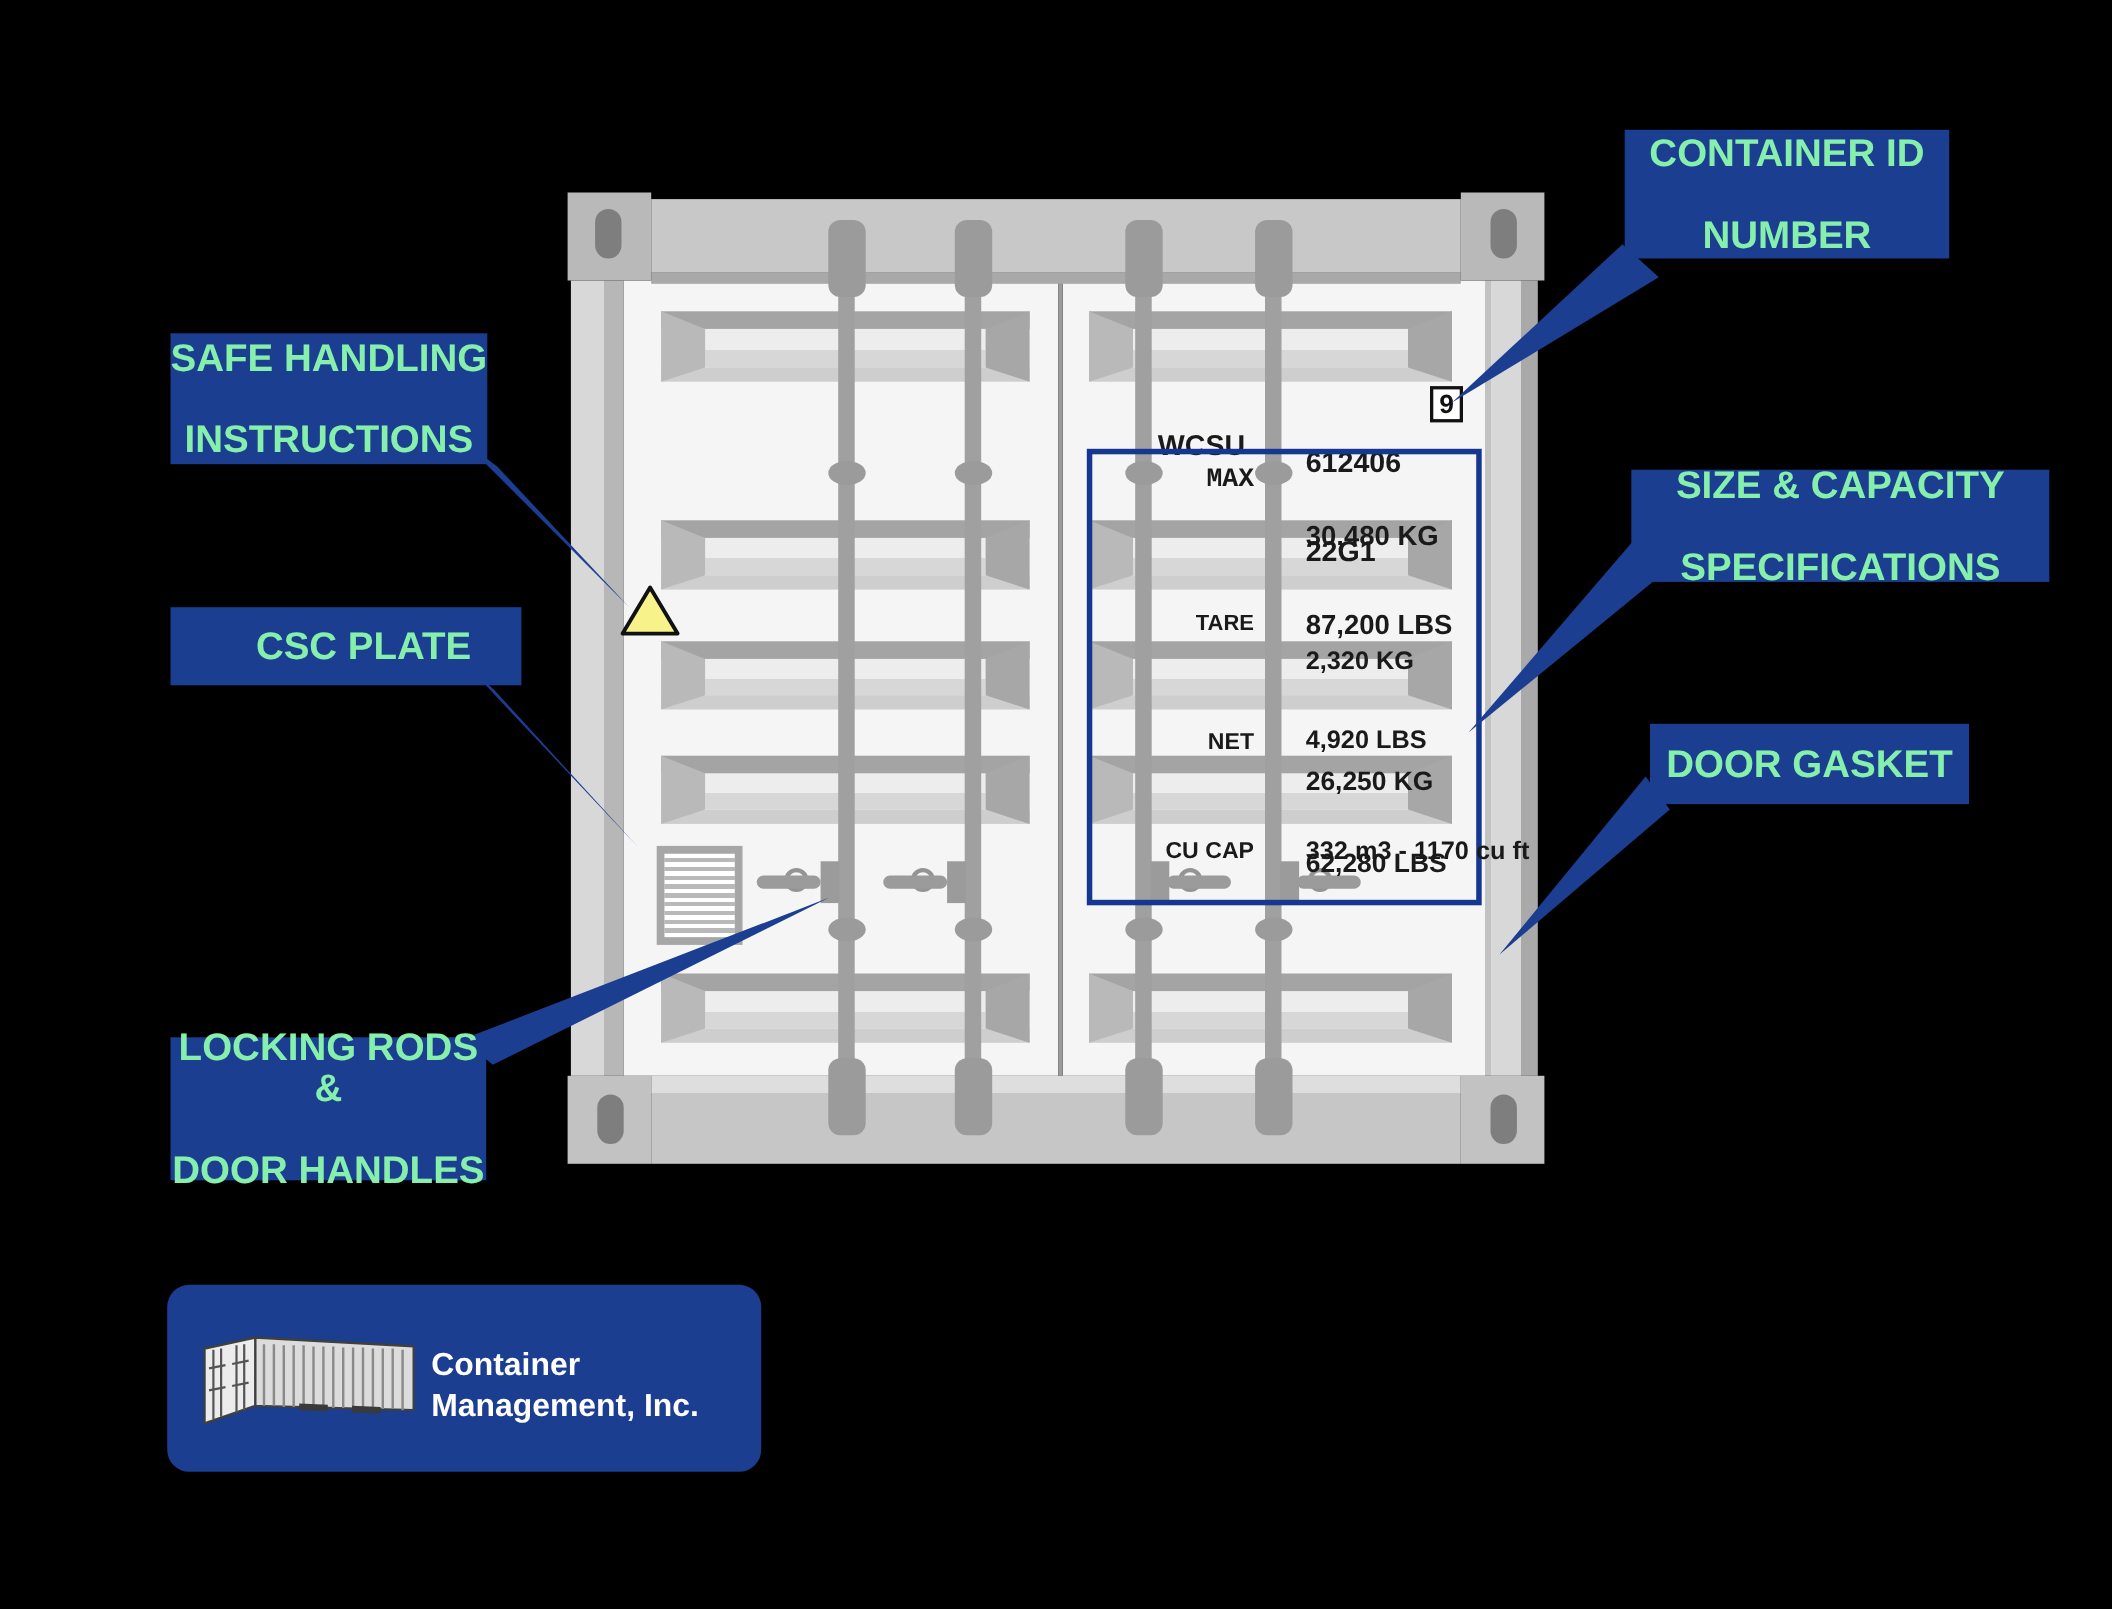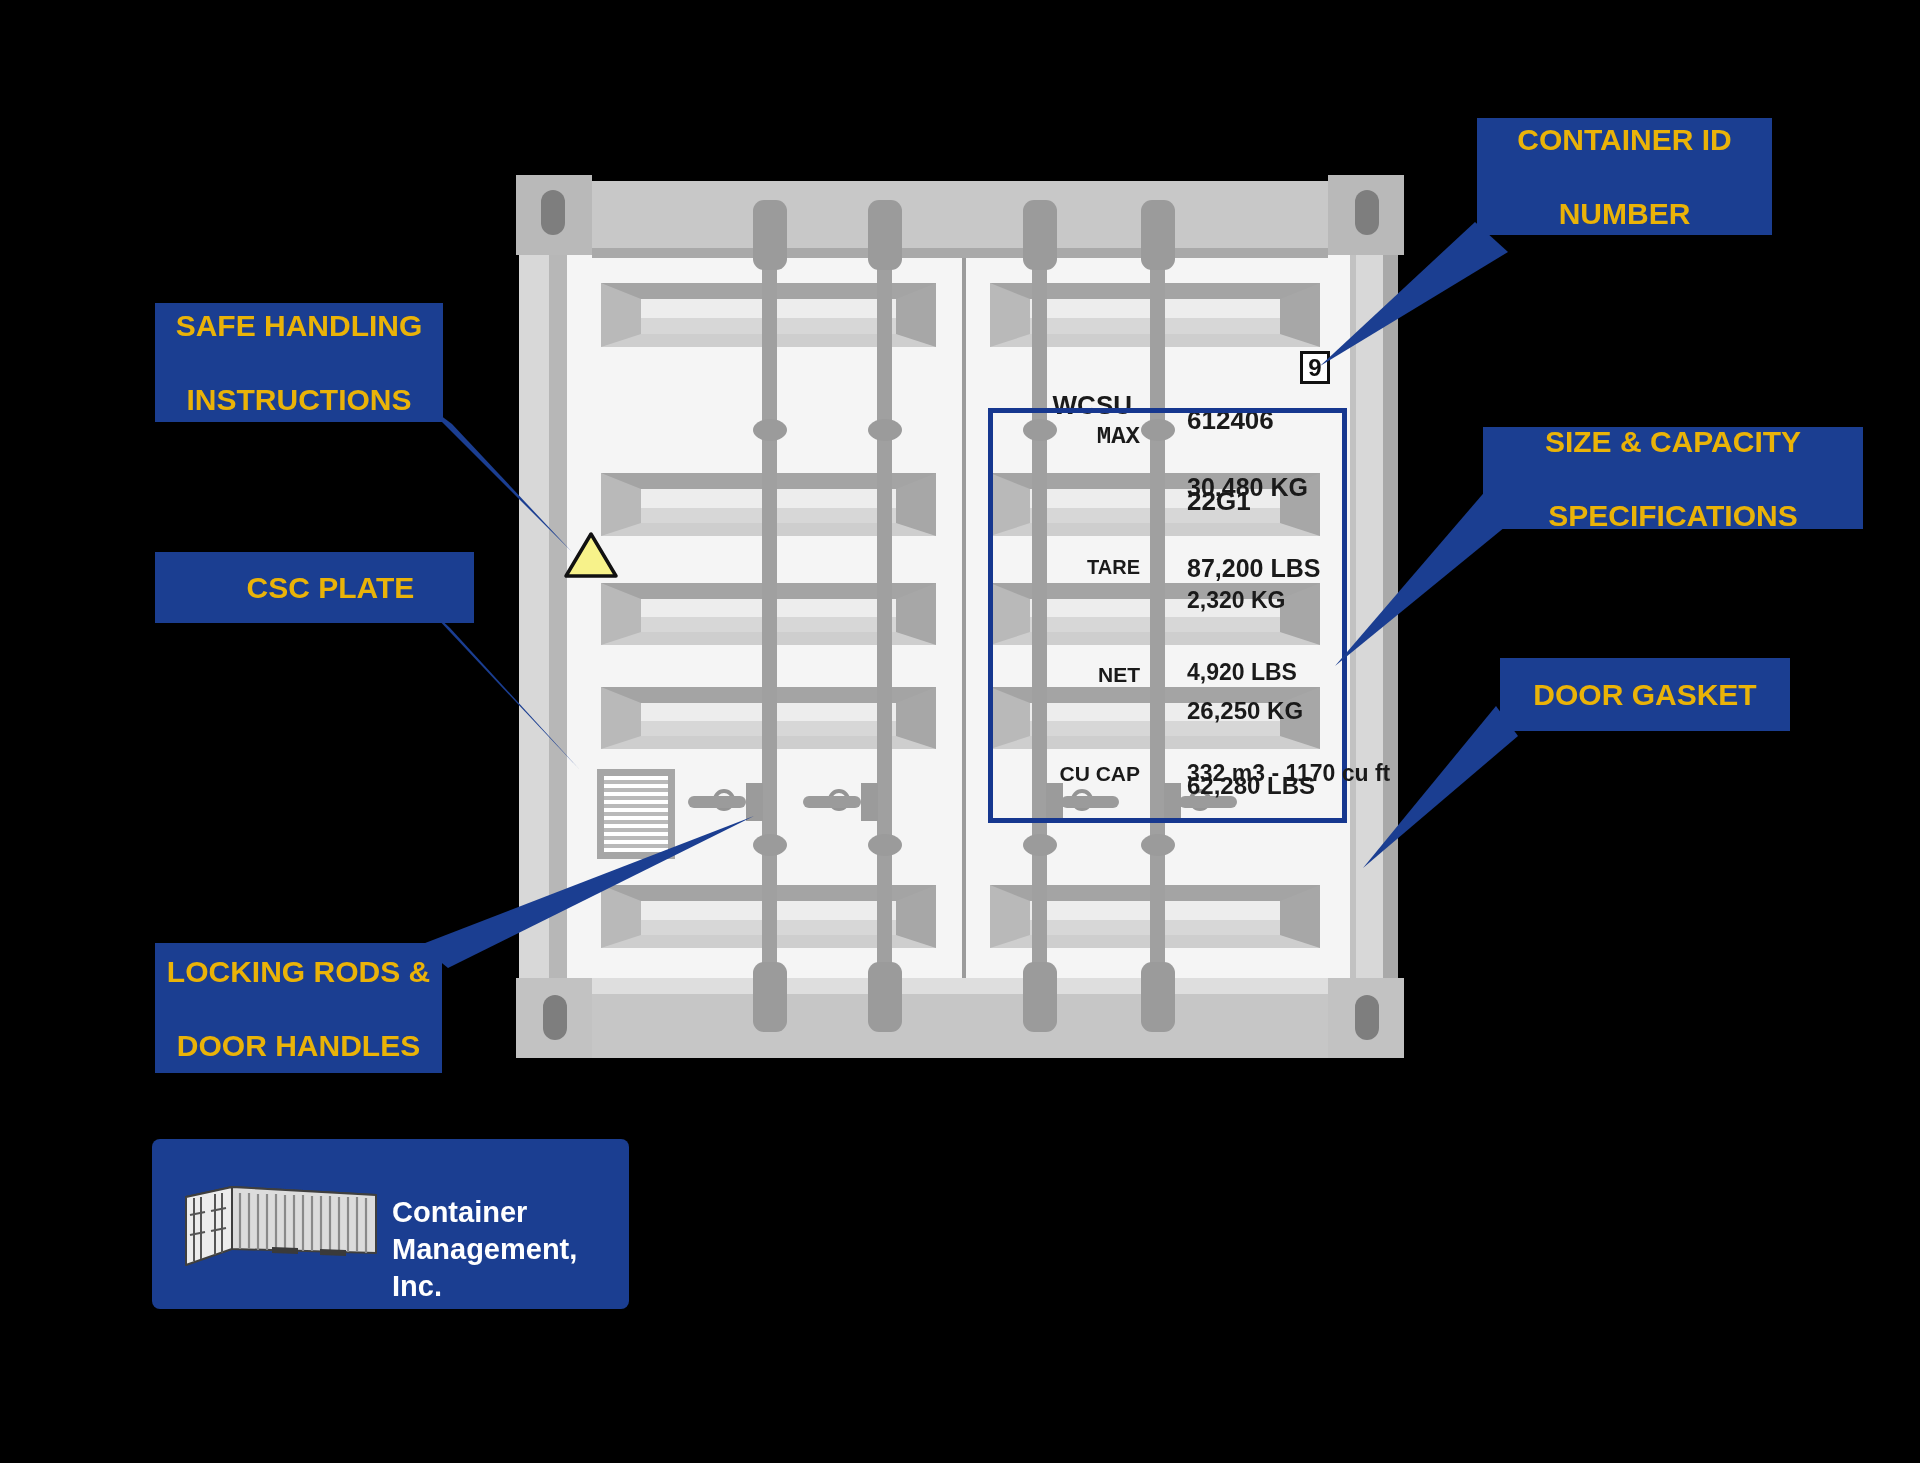--- a/index.html
+++ b/index.html
@@ -36,29 +36,29 @@
        background:repeating-linear-gradient(180deg,#ffffff 0 4px,#b9b9b9 4px 8px);}
   
   .mark{position:absolute;color:#1a1a1a;font-weight:bold;white-space:pre;}
   .mark.rlabel{text-align:right;width:130px;}
   .specbox{position:absolute;left:988px;top:408px;width:359px;height:415px;
            box-sizing:border-box;border:5px solid #16378f;}
   .checkbox{position:absolute;left:1300px;top:351px;width:30px;height:33px;background:#fff;
             border:3px solid #111;box-sizing:border-box;color:#111;font-weight:bold;font-size:24px;
             text-align:center;line-height:28px;}
   
-  .callout{position:absolute;background:#1b3e91;color:#eab308;font-weight:bold;font-size:30px;
+  .callout{position:absolute;background:#1b3e91;color:#86efac;font-weight:bold;font-size:35px;
            line-height:37px;display:flex;align-items:center;justify-content:center;
            text-align:center;white-space:pre-line;}
   
   #overlay{position:absolute;left:0;top:0;width:1920px;height:1463px;pointer-events:none;}
   .leader{fill:#1b3e91;}
   
-  .logobox{position:absolute;left:152px;top:1139px;width:477px;height:170px;background:#1b3e91;
-           border-radius:8px;}
+  .logobox{position:absolute;left:152px;top:1168px;width:540px;height:170px;background:#1b3e91;
+           border-radius:20px;}
   .logotext{position:absolute;left:240px;top:55px;color:#fff;font-weight:bold;font-size:29px;
             line-height:37px;}
 </style>
 </head>
 <body>
 
 <div id="stage">
 
   <div>
 

